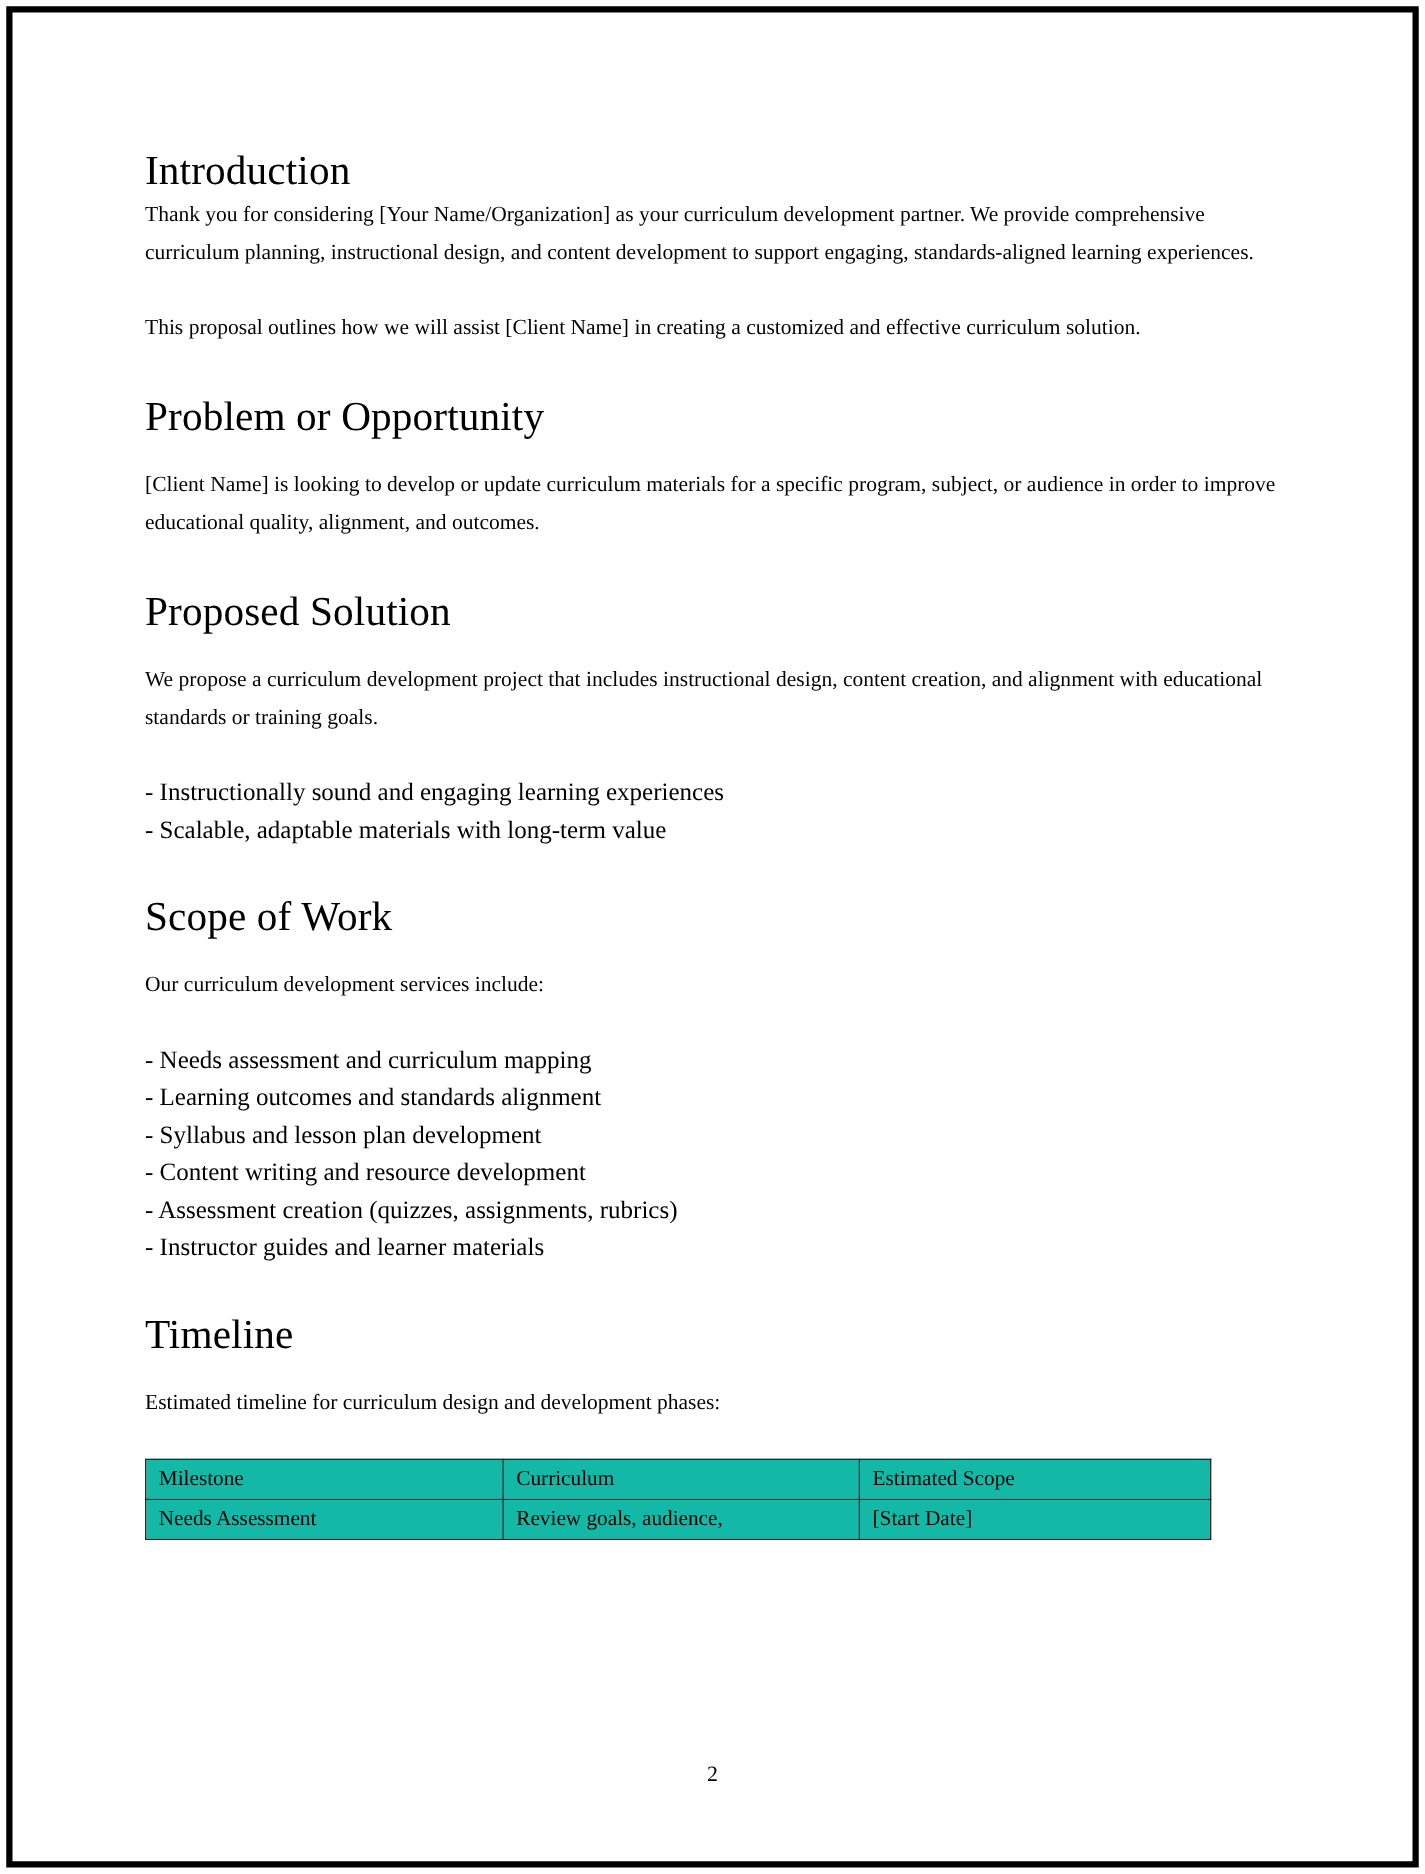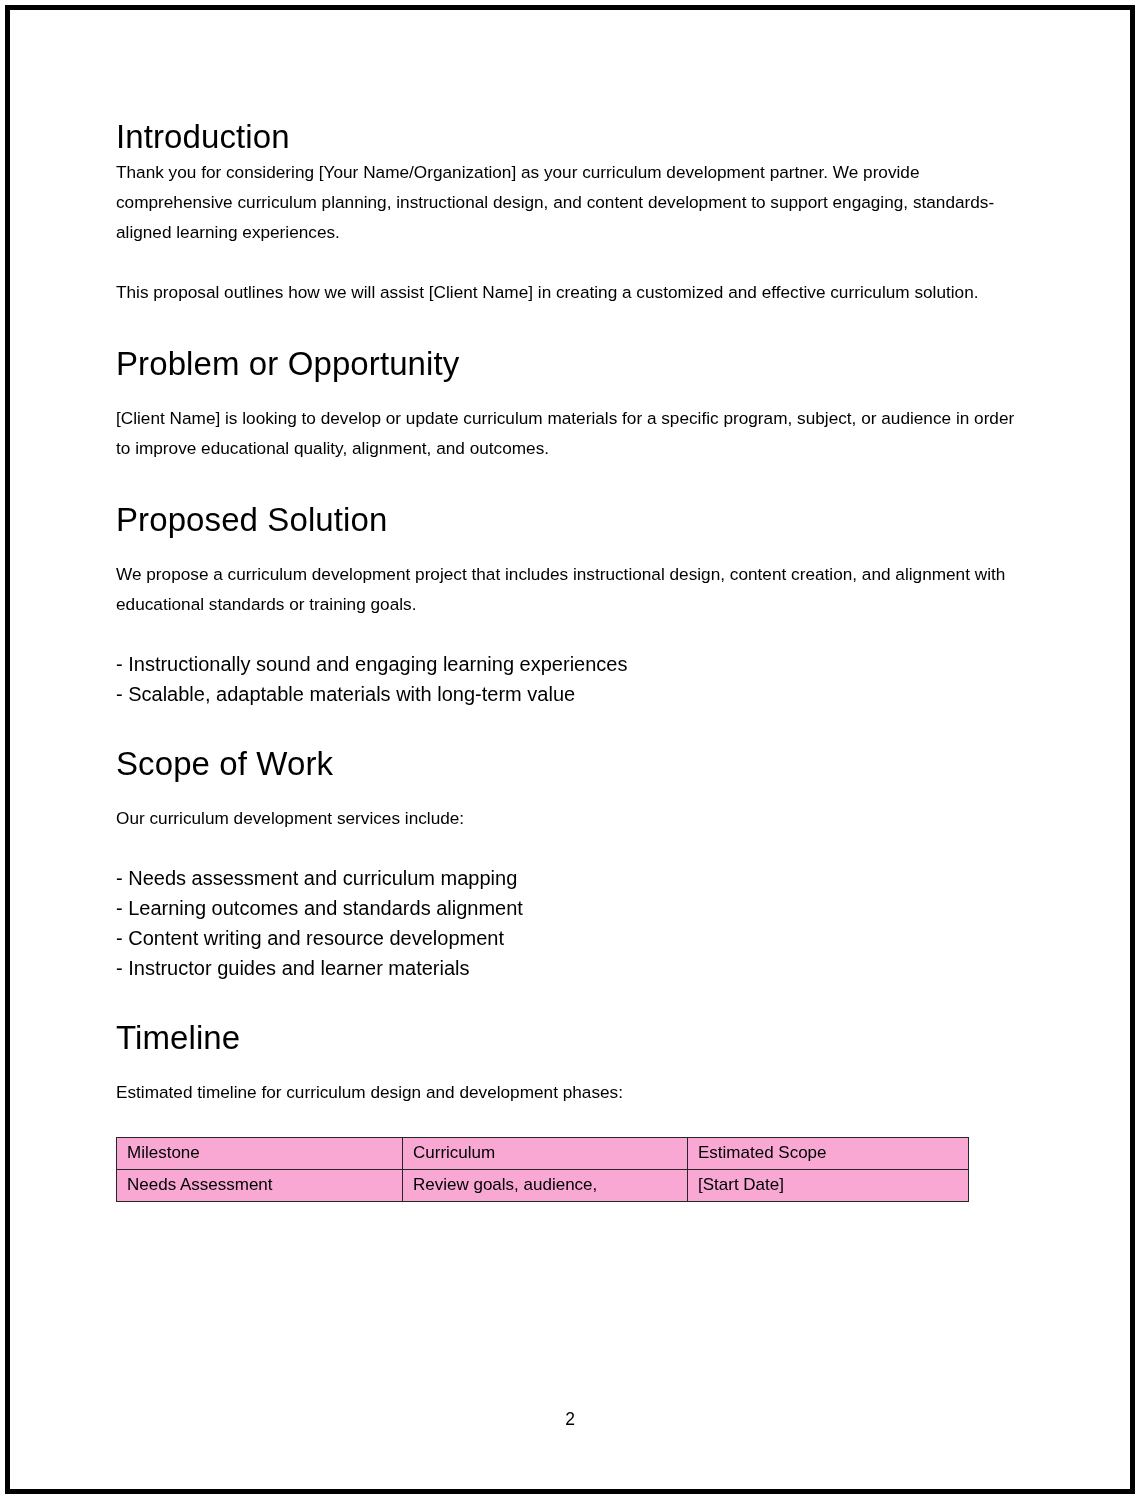--- a/index.html
+++ b/index.html
@@ -28,20 +28,21 @@
     overflow: hidden;
   }
 
   .page-inner {
     position: absolute;
     left: 0;
     top: 0;
     width: 912px;
     height: 1479px;
     padding: 16px;
+    font-family: Liberation Serif, serif;
   }
 
   
   .content {
     position: absolute;
     left: 106px;
     top: 108px;
     width: 916px;
   }
 
@@ -99,21 +100,21 @@
     table-layout: fixed;
   }
   table.timeline-table td {
     border: 1.6px solid #262626;
     font-size: 17px;
     line-height: 28px;
     padding: 1px 10px 2px 10px;
     vertical-align: top;
     font-weight: 400;
     color: #000000;
-    background: #f9a8d4;
+    background: #14b8a6;
   }
   table.timeline-table col.c1 { width: 286px; }
   table.timeline-table col.c2 { width: 285px; }
   table.timeline-table col.c3 { width: 281px; }
 
   
   .page-footer {
     position: absolute;
     left: 0;
     top: 1398px;
@@ -170,21 +171,23 @@
 
       <div class="heading-gap-after"></div>
 
       <p class="body-para">Our curriculum development services include:</p>
 
       <div class="para-gap"></div>
 
       <ul class="plain-list">
         <li>- Needs assessment and curriculum mapping</li>
         <li>- Learning outcomes and standards alignment</li>
+        <li>- Syllabus and lesson plan development</li>
         <li>- Content writing and resource development</li>
+        <li>- Assessment creation (quizzes, assignments, rubrics)</li>
         <li>- Instructor guides and learner materials</li>
       </ul>
 
       <div class="heading-gap-before-sm"></div>
 
       <h1 class="section-heading">Timeline</h1>
 
       <div class="heading-gap-after"></div>
 
       <p class="body-para">Estimated timeline for curriculum design and development phases:</p>

